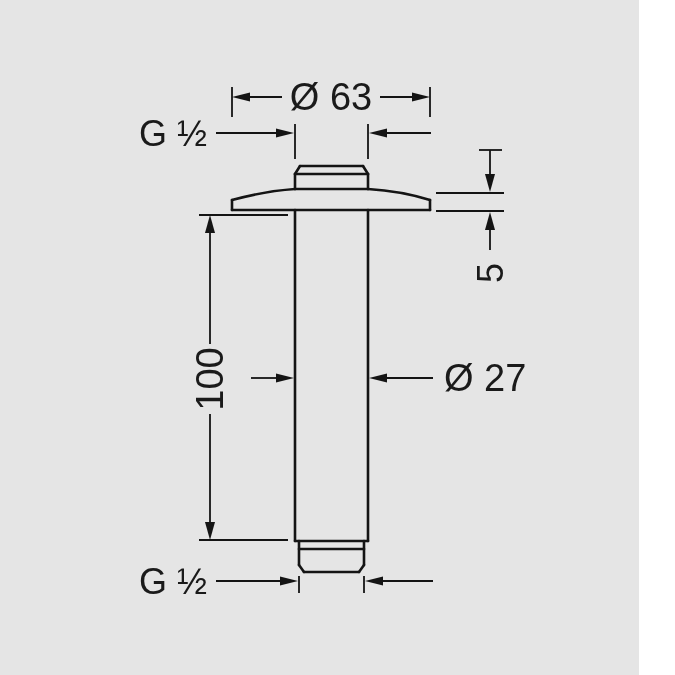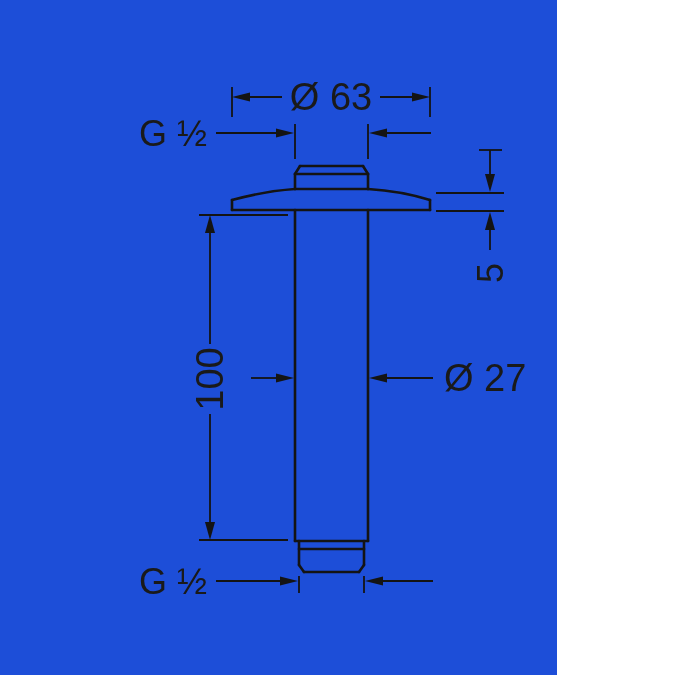--- a/index.html
+++ b/index.html
@@ -2,23 +2,23 @@
 <html><head>
 <meta charset="utf-8">
 <style>
   html, body {
     margin: 0;
     padding: 0;
     background: #ffffff;
   }
   .canvas {
     position: relative;
-    width: 557px;
+    width: 639px;
     height: 675px;
-    background: #1d4ed8;
+    background: #e5e5e5;
     overflow: hidden;
     font-family: "Liberation Sans", sans-serif;
   }
   svg { display: block; }
   .part-line {
     fill: none;
     stroke: #141414;
     stroke-width: 2.6;
     stroke-linecap: round;
     stroke-linejoin: round;

